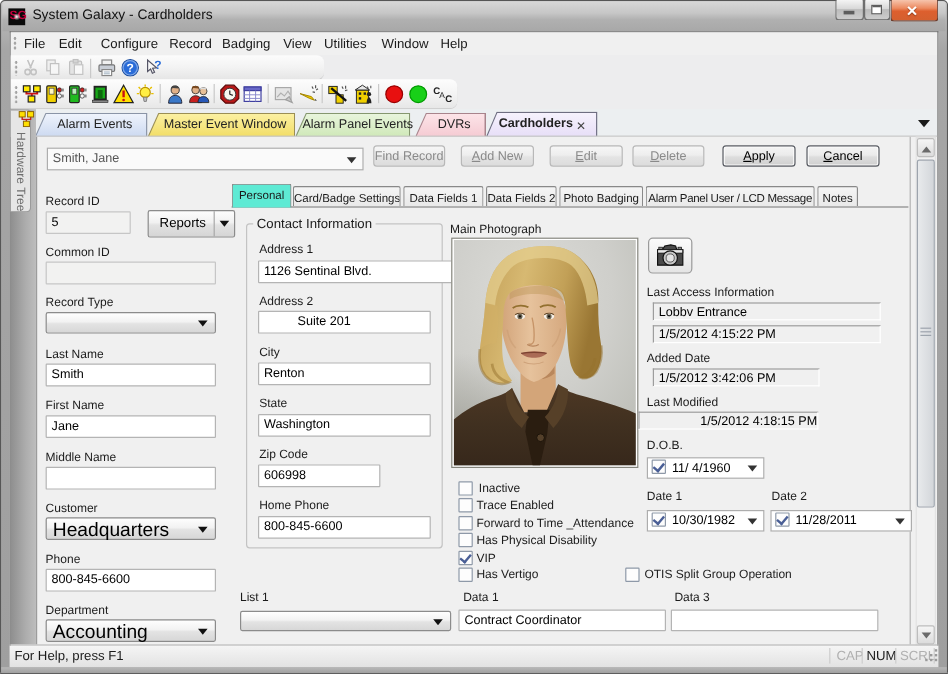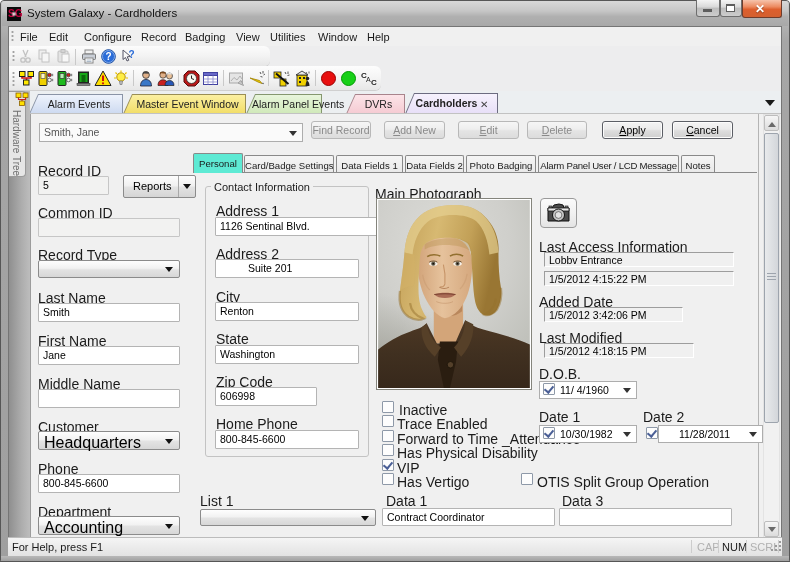--- a/index.html
+++ b/index.html
@@ -1,19 +1,19 @@
 <!DOCTYPE html>
 <html><head>
 <meta charset="utf-8">
 <style>
   * { margin:0; padding:0; box-sizing:border-box; }
   html,body { width:790px; height:562px; }
   body { font-family:"Liberation Sans", sans-serif; position:relative; background:#fff; overflow:hidden; }
   .abs { position:absolute; }
-  .lbl { position:absolute; font-size:14px; color:#1b1b1b; white-space:nowrap; }
+  .lbl { position:absolute; font-size:10px; color:#1b1b1b; white-space:nowrap; }
   .inp { position:absolute; background:#fff; border:1px solid #b4b4b4; border-radius:1px; font-size:10.5px; color:#000; padding:2px 0 0 4px; white-space:nowrap; overflow:hidden; }
   .ro  { background:#f2f2f1; border:1px solid #c6c6c6; }
   .sunk { position:absolute; background:#f0f0f0; border:1px solid #fff; border-top-color:#9d9d9d; border-left-color:#9d9d9d; font-size:10.5px; color:#000; padding:1px 0 0 4px; white-space:nowrap; }
   .combo { position:absolute; border:1px solid #8b8b8b; border-radius:2px; background:linear-gradient(180deg,#fefefe,#f2f2f2 45%,#e3e3e3 55%,#d7d7d7); font-size:16px; color:#000; padding:2px 0 0 5px; white-space:nowrap; }
   .combo .arr { position:absolute; right:6px; top:50%; margin-top:-2px; width:0; height:0; border:4px solid transparent; border-top:5px solid #111; }
   .wcombo { position:absolute; border:1px solid #adadad; background:#fff; font-size:10.5px; color:#000; padding:2px 0 0 4px; white-space:nowrap; }
   .wcombo .arr { position:absolute; right:5px; top:50%; margin-top:-2px; width:0; height:0; border:4px solid transparent; border-top:5px solid #333; }
   .btn { position:absolute; border:1px solid #b8b8b8; border-radius:3px; background:linear-gradient(180deg,#f6f6f6,#eeeeee 45%,#e4e4e4 55%,#dcdcdc); font-size:10.5px; color:#8a8a8a; text-align:center; line-height:16px; white-space:nowrap; }
   .btn.on { border:1px solid #5c5f66; color:#000; background:linear-gradient(180deg,#f4f4f4,#ebebeb 45%,#dddddd 55%,#cfcfcf); box-shadow:inset 0 0 0 1px #fcfcfc; }
   .cb { position:absolute; width:12px; height:12px; background:#fdfdfd; border:1px solid #8e99a8; border-radius:1px; }
@@ -235,21 +235,21 @@
   <div class="dtab" style="left:29px;width:94px;">
       <div class="bg1" style="background:#8a94a6;"></div>
       <div class="bg2" style="background:linear-gradient(180deg,#eef3fc,#ccd9f0);"></div>
       <div class="tx">Alarm Events</div>
     </div>
   <div class="dtab" style="left:123px;width:123px;">
       <div class="bg1" style="background:#9a8e55;"></div>
       <div class="bg2" style="background:linear-gradient(180deg,#fbf0a2,#f2dd66);"></div>
       <div class="tx">Master Event Window</div>
     </div>
-  <div class="dtab" style="left:246px;width:76px;">
+  <div class="dtab" style="left:246px;width:96px;">
       <div class="bg1" style="background:#85976f;"></div>
       <div class="bg2" style="background:linear-gradient(180deg,#e8f5dc,#cfe8b8);"></div>
       <div class="tx">Alarm Panel Events</div>
     </div>
   <div class="dtab" style="left:346px;width:59px;">
       <div class="bg1" style="background:#a8848c;"></div>
       <div class="bg2" style="background:linear-gradient(180deg,#fce4e8,#f5cad2);"></div>
       <div class="tx">DVRs</div>
     </div>
   <div class="dtab" style="left:405px;top:93px;height:21px;width:93px;">
@@ -449,21 +449,21 @@
   <circle cx="13.5" cy="13" r="6" fill="#c8c8c8" stroke="#111" stroke-width="1"></circle>
   <circle cx="13.5" cy="13" r="3.4" fill="#e4e4e4" stroke="#333" stroke-width="0.6"></circle>
 </svg>
 
 <div class="lbl" style="left:539px;top:239px;">Last Access Information</div>
 <div class="sunk" style="left:544px;top:252px;width:190px;height:15px;">Lobbv Entrance</div>
 <div class="sunk" style="left:544px;top:271px;width:190px;height:15px;">1/5/2012 4:15:22 PM</div>
 <div class="lbl" style="left:539px;top:294px;">Added Date</div>
 <div class="sunk" style="left:544px;top:307px;width:139px;height:15px;">1/5/2012 3:42:06 PM</div>
 <div class="lbl" style="left:539px;top:330px;">Last Modified</div>
-<div class="sunk" style="left:544px;top:343px;width:150px;height:15px;">1/5/2012 4:18:15 PM</div>
+<div class="sunk" style="left:532px;top:343px;width:150px;height:15px;text-align:right;">1/5/2012 4:18:15 PM</div>
 
 <div class="lbl" style="left:539px;top:366px;">D.O.B.</div>
 <div class="wcombo" style="left:539px;top:381px;width:98px;height:18px;padding-left:20px;">11/ 4/1960<span class="arr"></span></div>
 <div class="cb chk" style="left:543px;top:383px;"></div>
 
 <div class="cb" style="left:382px;top:401px;"></div>
 <div class="lbl" style="left:399px;top:402px;">Inactive</div>
 <div class="cb" style="left:382px;top:415px;"></div>
 <div class="lbl" style="left:397px;top:416px;">Trace Enabled</div>
 <div class="cb" style="left:382px;top:430px;"></div>
@@ -474,21 +474,21 @@
 <div class="lbl" style="left:397px;top:460px;">VIP</div>
 <div class="cb" style="left:382px;top:473px;"></div>
 <div class="lbl" style="left:397px;top:474px;">Has Vertigo</div>
 <div class="cb" style="left:521px;top:473px;"></div>
 <div class="lbl" style="left:537px;top:474px;">OTIS Split Group Operation</div>
 
 <div class="lbl" style="left:539px;top:409px;">Date 1</div>
 <div class="lbl" style="left:643px;top:409px;">Date 2</div>
 <div class="wcombo" style="left:539px;top:425px;width:98px;height:18px;padding-left:20px;">10/30/1982<span class="arr"></span></div>
 <div class="cb chk" style="left:543px;top:427px;"></div>
-<div class="wcombo" style="left:658px;top:425px;width:105px;height:18px;padding-left:20px;">11/28/2011<span class="arr"></span></div>
+<div class="wcombo" style="left:642px;top:425px;width:118px;height:18px;padding-left:20px;">11/28/2011<span class="arr"></span></div>
 <div class="cb chk" style="left:646px;top:427px;"></div>
 
 <div class="lbl" style="left:386px;top:493px;">Data 1</div>
 <div class="inp" style="left:382px;top:508px;width:173px;height:18px;">Contract Coordinator</div>
 <div class="lbl" style="left:562px;top:493px;">Data 3</div>
 <div class="inp" style="left:559px;top:508px;width:173px;height:18px;"></div>
 
 <div class="abs" style="left:8px;top:537px;width:774px;height:19px;border-top:1px solid #bcbcbc;background:linear-gradient(180deg,#f5f5f5,#e2e2e2);"></div>
 <div class="abs" style="left:12px;top:541px;font-size:11px;color:#1b1b1b;">For Help, press F1</div>
 <div class="abs" style="left:697px;top:541px;font-size:11px;color:#b0b0b0;">CAP</div>

